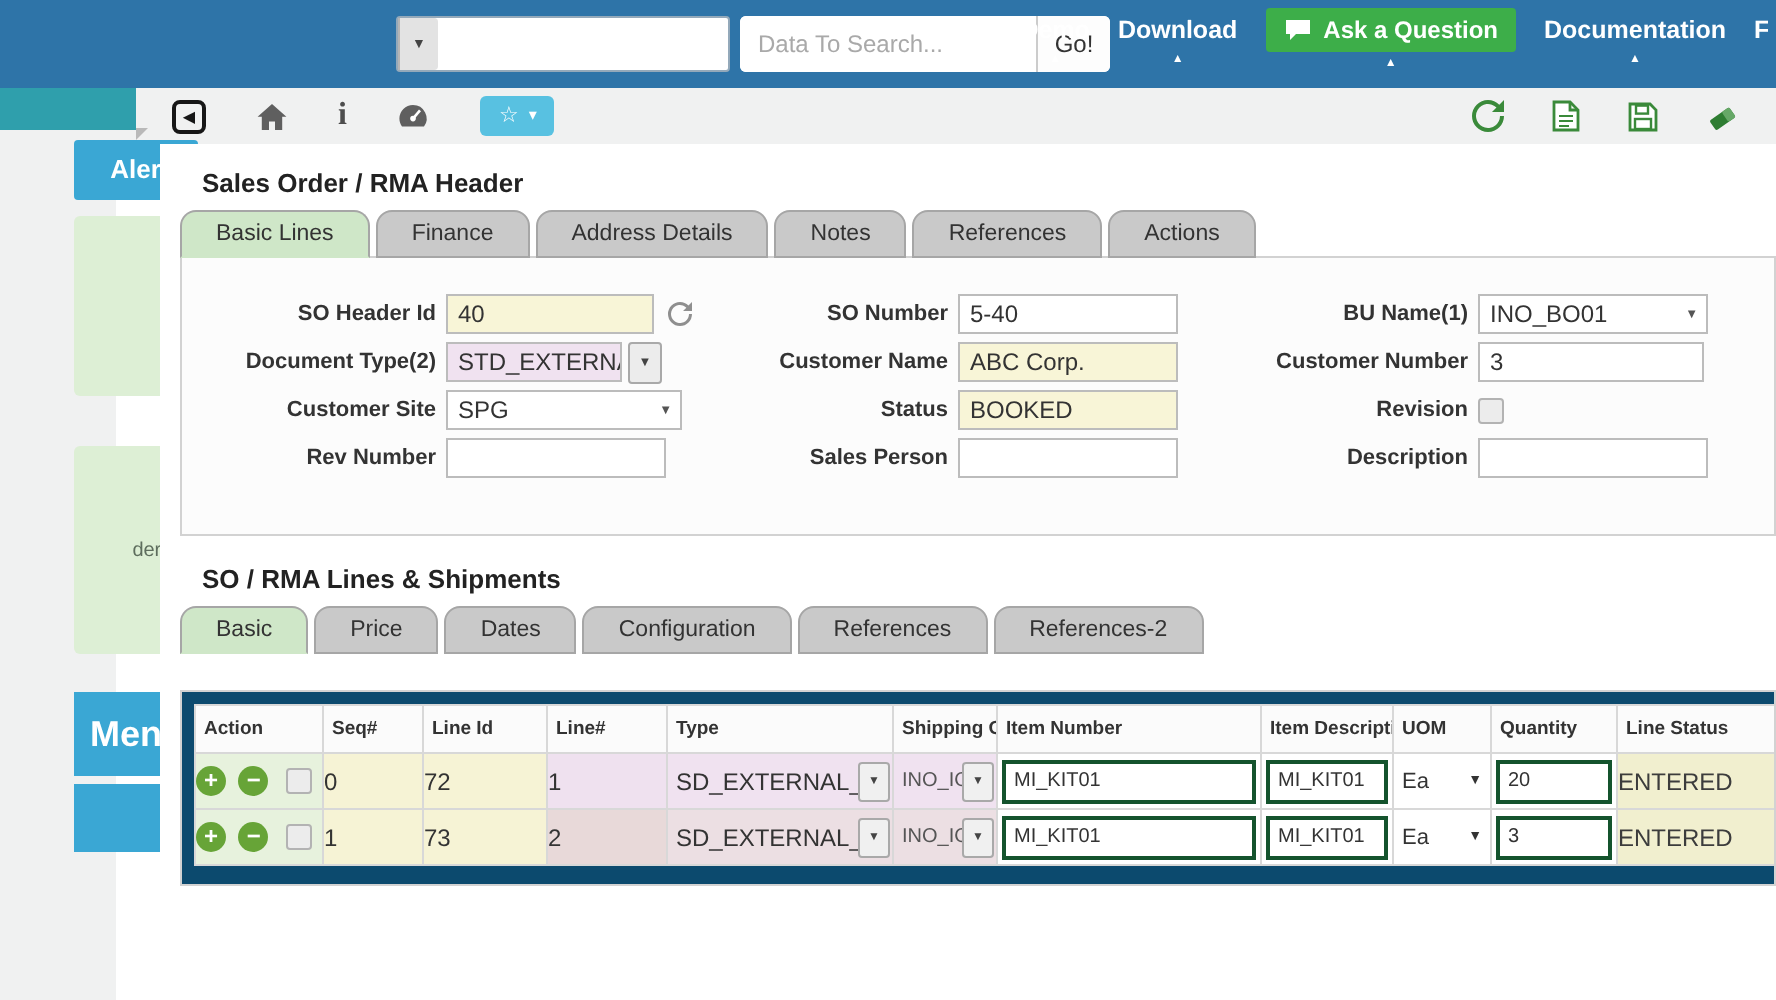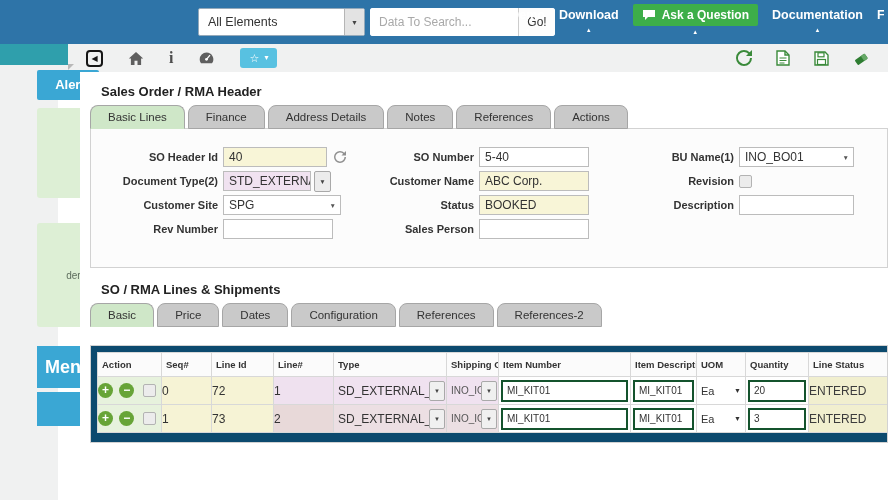--- a/index.html
+++ b/index.html
@@ -111,21 +111,20 @@
   .c-status { background:#f1efcf; padding-left:6px; color:#3c3c3c; }
 </style>
 </head>
 <body>
 
 <div class="stage">
 
   <header class="topbar">
     <div class="search-group">
       <div class="cat-select">
-        <span class="cat-txt">All Elements</span>
         <span class="cat-btn">
             <span>▼</span>
           </span>
       </div>
       <div class="search-box">
         <input class="search-input" placeholder="Data To Search..." style="">
         <button class="go-btn">Go!</button>
       </div>
     </div>
     <nav class="nav">
@@ -293,20 +292,24 @@
         </div>
       </div>
 
       <div class="fcol fcol3">
         <div class="frow">
           <label class="flabel">BU Name(1)</label>
           <span class="sel-flat w115">
             <span>INO_BO01</span>
             <span class="flat-caret">▼</span>
           </span>
+        </div>
+        <div class="frow">
+          <label class="flabel">Customer Number</label>
+          <input class="ctl w113" value="3" style="">
         </div>
         <div class="frow">
           <label class="flabel">Revision</label>
           <span class="cbx"></span>
         </div>
         <div class="frow">
           <label class="flabel">Description</label>
           <input class="ctl w115" value="" style="">
         </div>
       </div>

